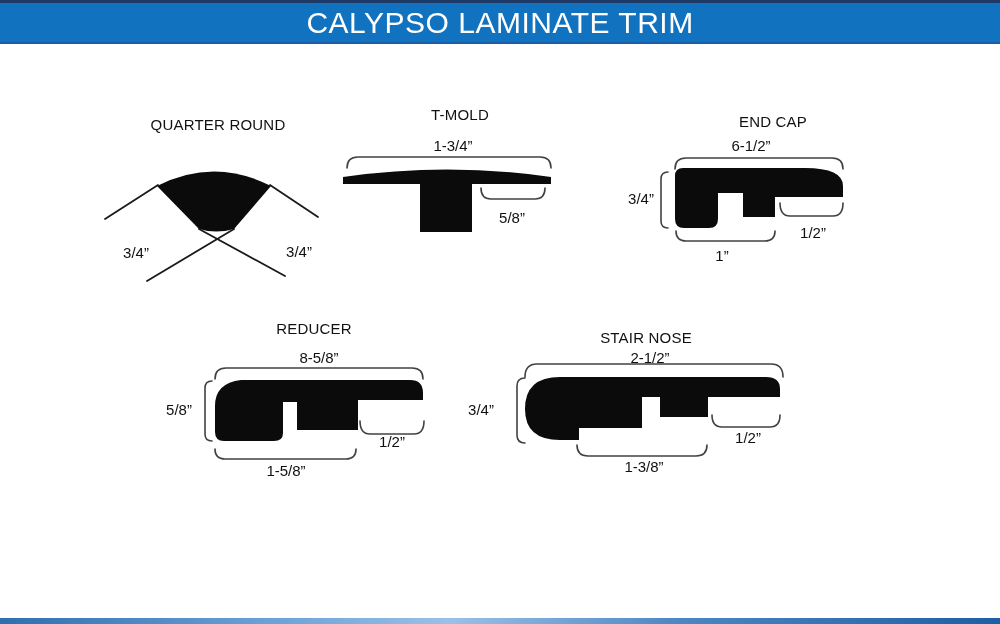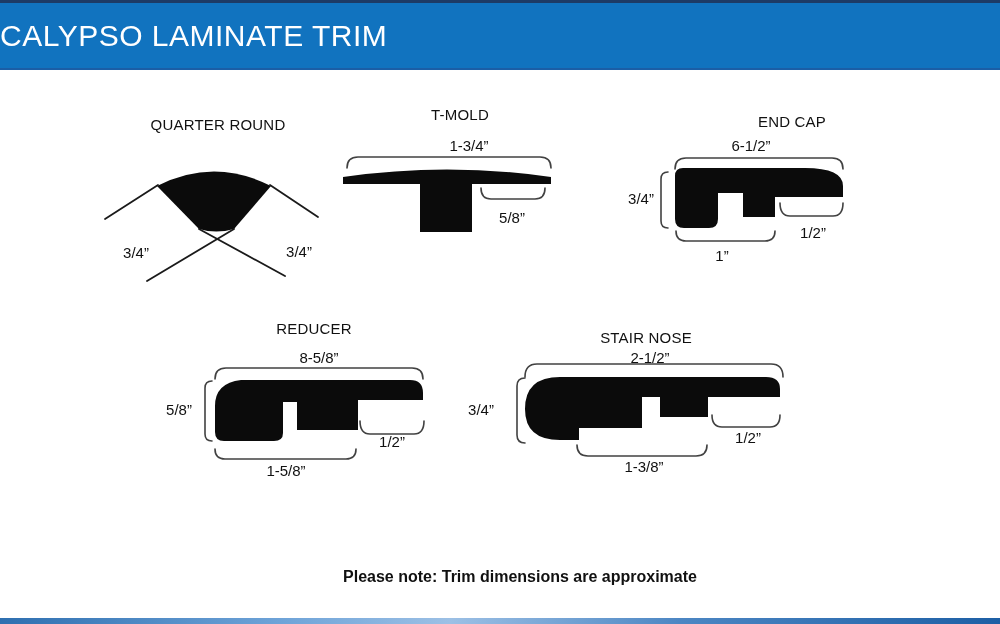--- a/index.html
+++ b/index.html
@@ -1,23 +1,23 @@
 <!DOCTYPE html>
 <html><head>
 <meta charset="utf-8">
 <style>
   html,body{margin:0;padding:0;background:#ffffff;}
   .page{
     position:relative;width:1000px;height:624px;background:#ffffff;overflow:hidden;
     font-family:"Liberation Sans", sans-serif;color:#1a1a1a;
   }
   .header{
-    position:absolute;left:0;top:0;width:1000px;height:70px;
+    position:absolute;left:0;top:0;width:1000px;height:44px;
     background:#1173bf;border-top:3px solid #1d3b66;border-bottom:2px solid #1b5ea6;
-    box-sizing:border-box;display:flex;align-items:center;justify-content:flex-start;
+    box-sizing:border-box;display:flex;align-items:center;justify-content:center;
   }
   .header-title{
     color:#ffffff;font-size:30px;font-weight:400;letter-spacing:0.5px;white-space:nowrap;
   }
   svg.diagram{position:absolute;left:0;top:0;}
   .lbl{
     position:absolute;transform:translate(-50%,-50%);white-space:nowrap;
     font-size:15px;line-height:1;color:#111111;
   }
   .sec-title{font-weight:400;letter-spacing:0.2px;}
@@ -78,42 +78,41 @@
       <path class="shape" d="M560,377 L766,377 Q780,377 780,389 L780,397 L708,397 L708,417 L660,417 L660,397 L642,397 L642,428 L579,428 L579,440 L560,440 Q525,440 525,409 Q525,377 560,377 Z"></path>
       <path class="bracket" d="M525,377 Q525,364 537,364 L771,364 Q783,364 783,377"></path>
       <path class="bracket" d="M525,378 Q517,378 517,386 L517,435 Q517,443 525,443"></path>
       <path class="bracket" d="M577,445 Q577,456 588,456 L696,456 Q707,456 707,445"></path>
       <path class="bracket" d="M712,415 Q712,427 722,427 L770,427 Q780,427 780,415"></path>
     </g>
   </svg>
 
   <div class="lbl sec-title" style="left:218px;top:124px;">QUARTER ROUND</div>
   <div class="lbl sec-title" style="left:460px;top:114px;">T-MOLD</div>
-  <div class="lbl sec-title" style="left:792px;top:121px;">END CAP</div>
+  <div class="lbl sec-title" style="left:773px;top:121px;">END CAP</div>
   <div class="lbl sec-title" style="left:314px;top:328px;">REDUCER</div>
   <div class="lbl sec-title" style="left:646px;top:337px;">STAIR NOSE</div>
 
   <div class="lbl" style="left:136px;top:252px;">3/4”</div>
   <div class="lbl" style="left:299px;top:251px;">3/4”</div>
 
-  <div class="lbl" style="left:469px;top:145px;">1-3/4”</div>
+  <div class="lbl" style="left:453px;top:145px;">1-3/4”</div>
   <div class="lbl" style="left:512px;top:217px;">5/8”</div>
 
   <div class="lbl" style="left:751px;top:145px;">6-1/2”</div>
   <div class="lbl" style="left:641px;top:198px;">3/4”</div>
   <div class="lbl" style="left:722px;top:255px;">1”</div>
   <div class="lbl" style="left:813px;top:232px;">1/2”</div>
 
   <div class="lbl" style="left:319px;top:357px;">8-5/8”</div>
   <div class="lbl" style="left:179px;top:409px;">5/8”</div>
   <div class="lbl" style="left:286px;top:470px;">1-5/8”</div>
   <div class="lbl" style="left:392px;top:441px;">1/2”</div>
 
   <div class="lbl" style="left:650px;top:357px;">2-1/2”</div>
   <div class="lbl" style="left:481px;top:409px;">3/4”</div>
   <div class="lbl" style="left:644px;top:466px;">1-3/8”</div>
   <div class="lbl" style="left:748px;top:437px;">1/2”</div>
 
-  <div class="note">Please note: Trim dimensions are approximate</div>
 
   <div class="footer-stripe"></div>
 
 </div>
 
 </body></html>

